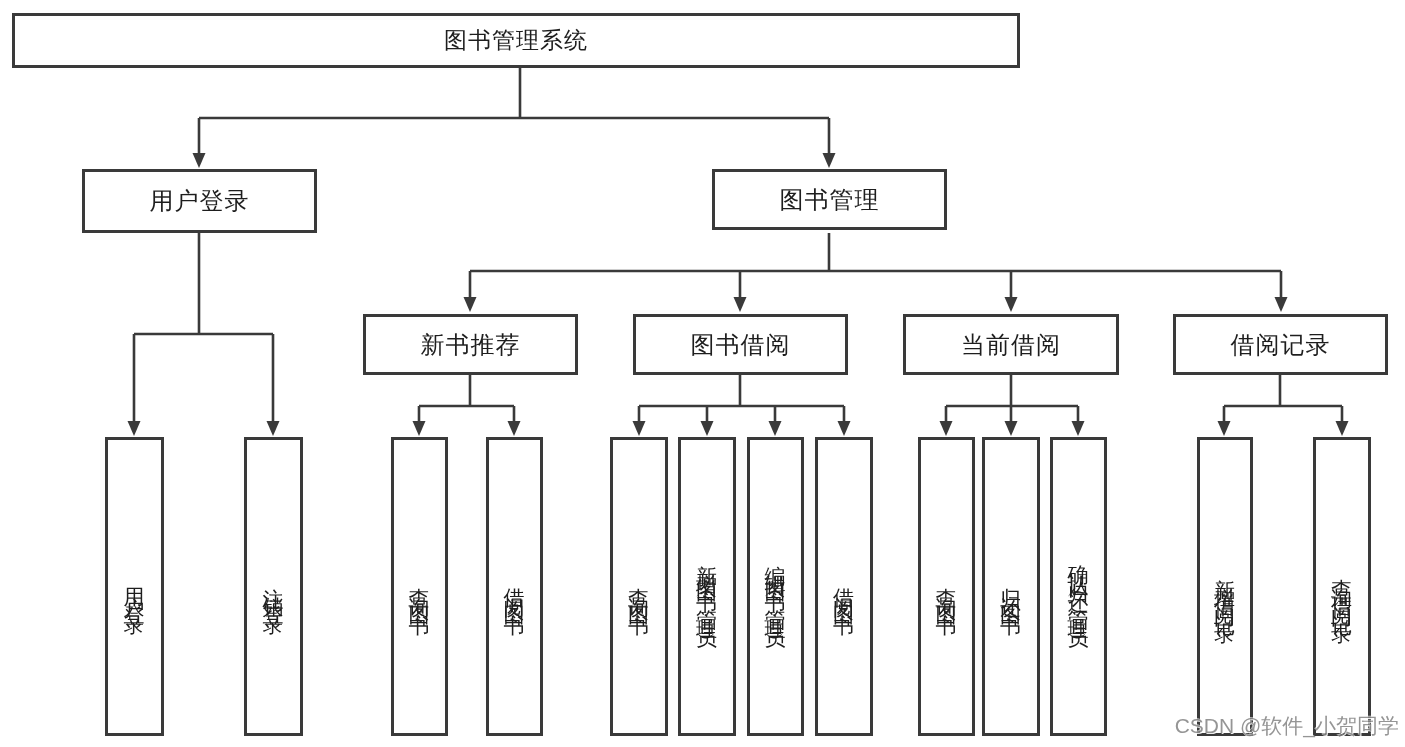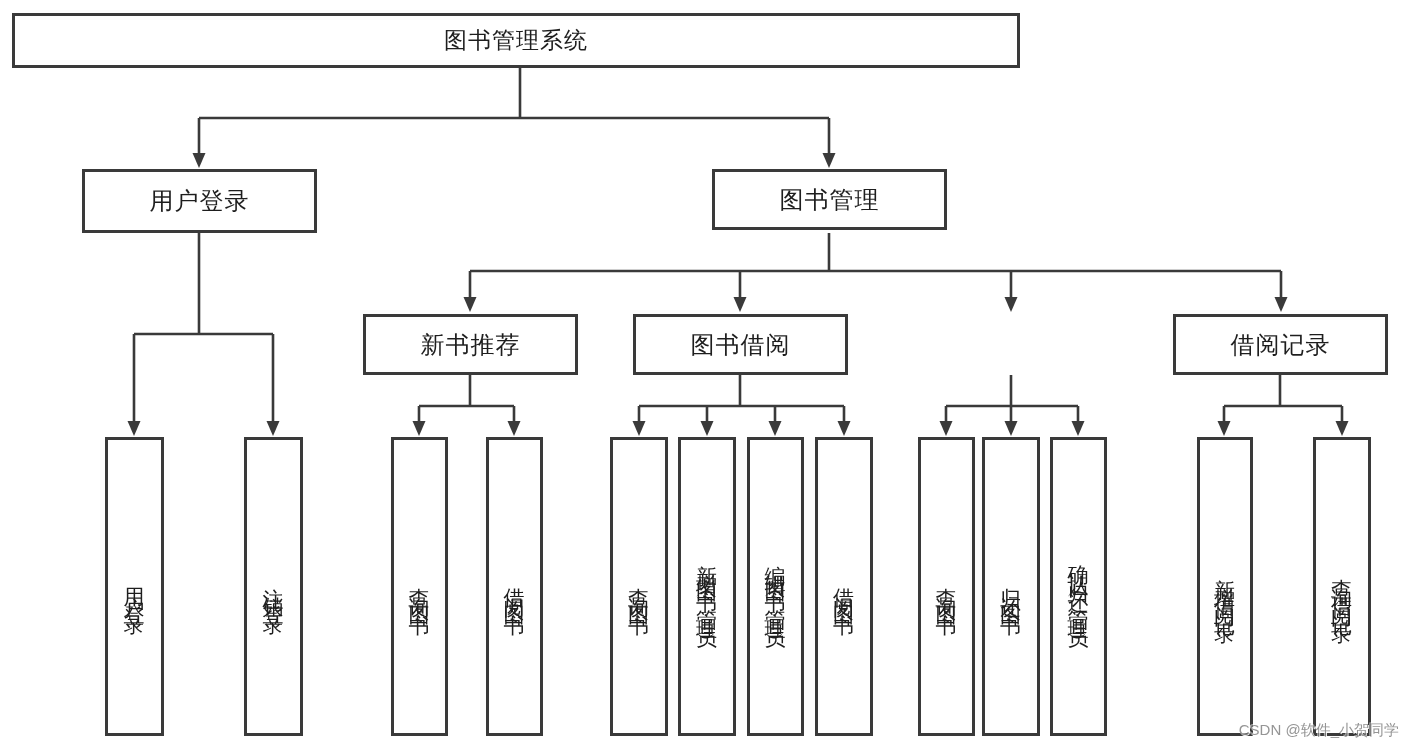--- a/index.html
+++ b/index.html
@@ -30,21 +30,21 @@
     font-size:21px;
     letter-spacing:9px;
     line-height:1;
     padding-top:4px;
   }
   .watermark{
     position:absolute;
     right:6px;
     bottom:7px;
     z-index:3;
-    font-size:15px;
+    font-size:21px;
     color:rgba(130,130,130,0.85);
     text-shadow:1px 1px 0 rgba(255,255,255,0.9), -1px -1px 0 rgba(255,255,255,0.6);
     white-space:nowrap;
   }
 </style>
 </head>
 <body>
 
 <div id="canvas">
 
@@ -89,20 +89,21 @@
     </g>
   </svg>
 
   <div class="node root" style="left:12px;top:13px;width:1008px;height:55px;">图书管理系统</div>
 
   <div class="node hnode" style="left:82px;top:169px;width:235px;height:64px;">用户登录</div>
   <div class="node hnode" style="left:712px;top:169px;width:235px;height:61px;">图书管理</div>
 
   <div class="node hnode" style="left:363px;top:314px;width:215px;height:61px;">新书推荐</div>
   <div class="node hnode" style="left:633px;top:314px;width:215px;height:61px;">图书借阅</div>
+  <div class="node hnode" style="left:903px;top:314px;width:216px;height:61px;">当前借阅</div>
   <div class="node hnode" style="left:1173px;top:314px;width:215px;height:61px;">借阅记录</div>
 
   <div class="node vnode" style="left:105px;top:437px;width:59px;height:299px;">用户登录</div>
   <div class="node vnode" style="left:244px;top:437px;width:59px;height:299px;">注销登录</div>
 
   <div class="node vnode" style="left:391px;top:437px;width:57px;height:299px;">查询图书</div>
   <div class="node vnode" style="left:486px;top:437px;width:57px;height:299px;">借阅图书</div>
 
   <div class="node vnode" style="left:610px;top:437px;width:58px;height:299px;">查询图书</div>
   <div class="node vnode" style="left:678px;top:437px;width:58px;height:299px;">新增图书（管理员）</div>

